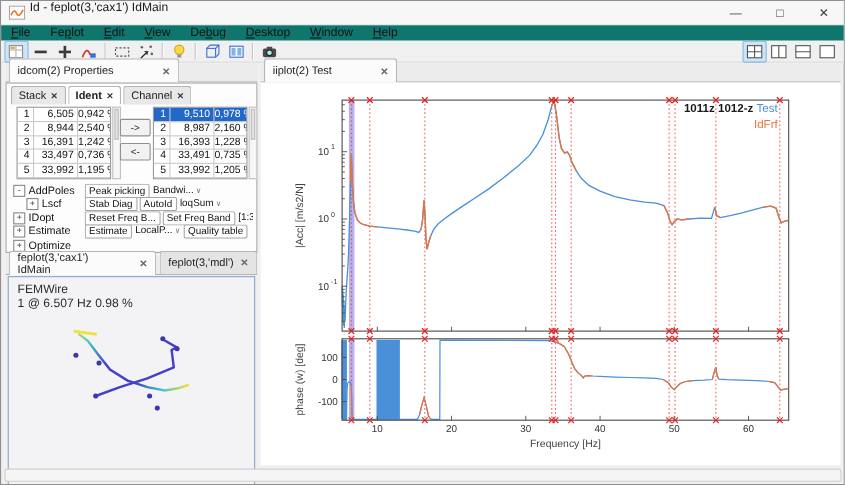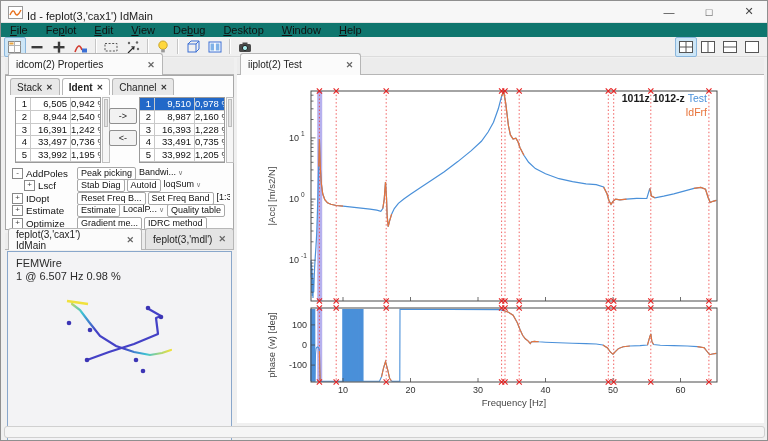--- a/index.html
+++ b/index.html
@@ -1,21 +1,21 @@
 <!DOCTYPE html>
 <html><head>
 <meta charset="utf-8">
 <style>
   html,body{margin:0;padding:0;background:#cfcfcf;font-family:"Liberation Sans",sans-serif;
             -webkit-user-select:none;user-select:none;cursor:default;}
   #win{position:relative;width:768px;height:441px;background:#f0f0f0;
        border:1px solid #8f8f8f;box-sizing:border-box;overflow:hidden;}
   .abs{position:absolute;box-sizing:border-box;}
   
-  .titlebar{left:0;top:0;width:768px;height:22px;background:#f7f7f7;display:flex;align-items:flex-end;
+  .titlebar{left:0;top:0;width:768px;height:22px;background:#f7f7f7;display:flex;align-items:flex-start;
             border-bottom:1px solid #e3e3e3;}
   .title-text{font-size:11px;color:#1a1a1a;margin-left:6px;}
   .winctl{margin-left:auto;display:flex;height:100%;}
   .winbtn{width:40px;height:100%;display:flex;align-items:center;justify-content:center;
           font-size:11px;color:#444;}
   
   .menubar{left:0;top:22px;width:768px;height:14px;display:flex;align-items:center;background:#0f766e;}
   .menu-item{font-size:11px;color:#111;padding:0 9px;line-height:14px;}
   .menu-item u{text-decoration:underline;}
   
@@ -316,24 +316,20 @@
           <span class="tctls">
             <span class="tbtn2">Estimate</span>
             <span class="tdd"><span>LocalP...</span><span class="chev">∨</span></span>
             <span class="tbtn2">Quality table</span>
           </span>
         </div>
         <div class="trow" style="position: relative;">
           <span style="width: 3px; flex: 0 0 auto;"></span>
           <span class="expander">+</span>
           <span class="tlabel">Optimize</span>
-          <span class="tctls">
-            <span class="tbtn2">Gradient me...</span>
-            <span class="tbtn2">IDRC method</span>
-          </span>
         </div>
       </div>
   </div>
 
   <div class="abs sashdot" style="left:113px;top:229px;"></div>
 
   <div class="abs tabrow" style="left:4px;top:232px;width:229px;height:17px;" id="feptabs">
       <span class="tab sel">
         <span>feplot(3,'cax1') IdMain</span>
         <span class="x">✕</span>

